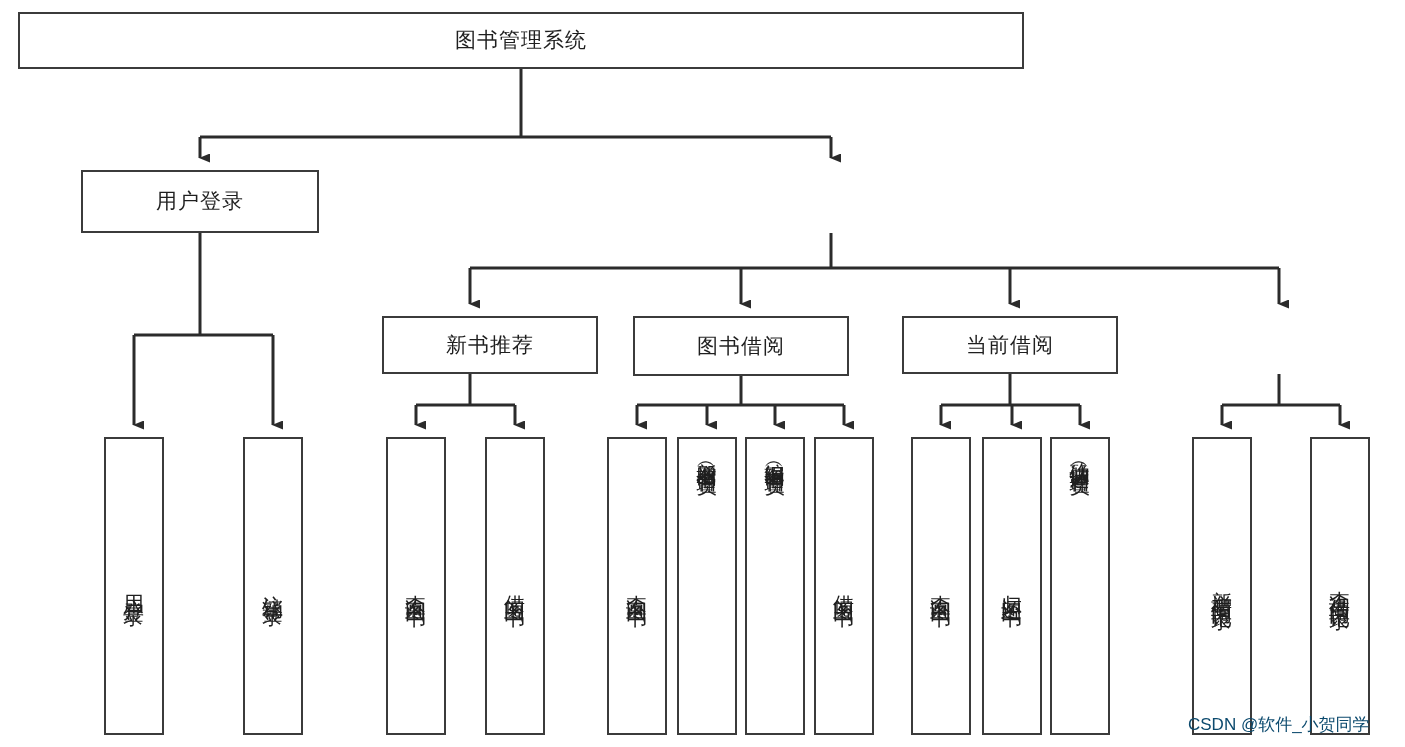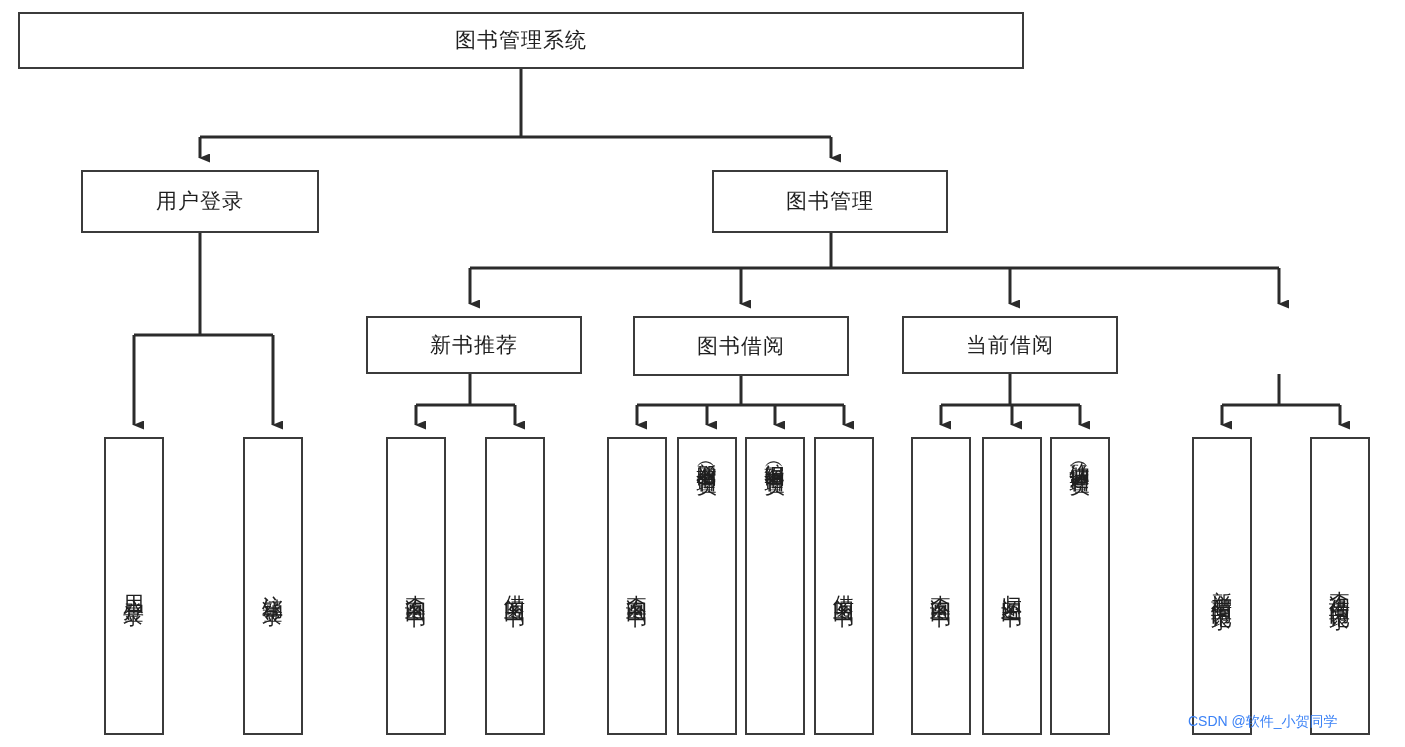--- a/index.html
+++ b/index.html
@@ -55,22 +55,22 @@
     -webkit-writing-mode: vertical-rl;
     font-size: 21px;
     letter-spacing: 4px;
     line-height: 1;
     white-space: nowrap;
   }
   .watermark {
     position: absolute;
     left: 1188px;
     top: 713px;
-    font-size: 14px;
-    color: #3b82f6;
+    font-size: 17px;
+    color: #0c4a6e;
     white-space: nowrap;
     z-index: 3;
     font-family: "Liberation Sans", "DejaVu Sans", sans-serif;
     text-align: center;
   }
 </style>
 </head>
 <body>
 
 <div id="diagram-root">
@@ -127,25 +127,22 @@
     </g>
   </svg>
 
   <div class="node" id="node-root" style="left: 18px; top: 12px; width: 1006px; height: 57px;">
     <span class="label">图书管理系统</span>
   </div>
 
   <div class="node" id="node-l1-0" style="left: 81px; top: 170px; width: 238px; height: 63px;">
     <span class="label">用户登录</span>
   </div>
-  <div class="node" id="node-l1-1" style="left: 712px; top: 170px; width: 236px; height: 63px;">
-    <span class="label">图书管理</span>
-  </div>
 
-  <div class="node" id="node-l2-0" style="left: 366px; top: 316px; width: 216px; height: 58px;">
+  <div class="node" id="node-l2-0" style="left: 382px; top: 316px; width: 216px; height: 58px;">
     <span class="label">新书推荐</span>
   </div>
   <div class="node" id="node-l2-1" style="left: 633px; top: 316px; width: 216px; height: 60px;">
     <span class="label">图书借阅</span>
   </div>
   <div class="node" id="node-l2-2" style="left: 902px; top: 316px; width: 216px; height: 58px; align-items: center;">
     <span class="label">当前借阅</span>
   </div>
 
   <div class="node vertical" id="node-leaf-0" style="left: 104px; top: 437px; width: 60px; height: 298px; align-items: center; padding-top: 0px;">

